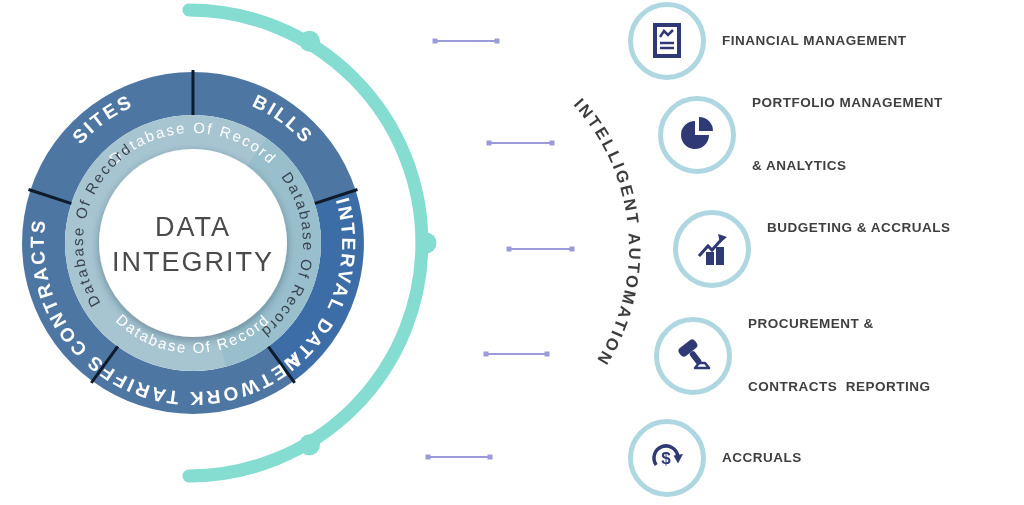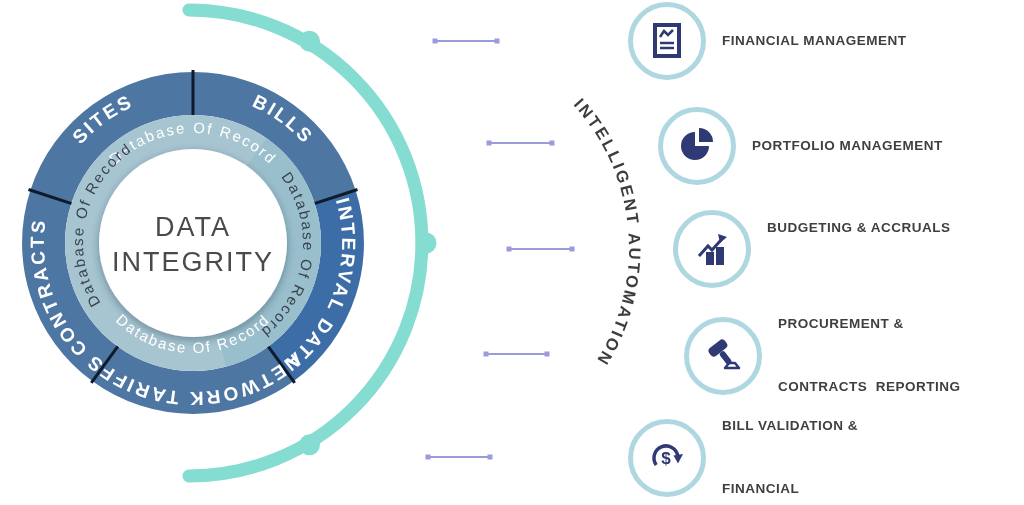--- a/index.html
+++ b/index.html
@@ -170,48 +170,49 @@
         <polyline class="navy-stroke" points="15,18 19,12 23,16 28,11" stroke-width="2.5"></polyline>
         <line class="navy-stroke" x1="15" y1="24" x2="29" y2="24" stroke-width="2.5"></line>
         <line class="navy-stroke" x1="15" y1="29" x2="29" y2="29" stroke-width="2.5"></line>
       </svg>
     </div>
     <div class="item-label">
       <div>FINANCIAL MANAGEMENT</div>
     </div>
   </div>
 
-  <div class="item" style="left:658px;top:107px;">
+  <div class="item" style="left:658px;top:96px;">
     <div class="icon-circle">
       <svg class="icon-svg" width="44" height="44" viewBox="0 0 44 44">
         <path class="navy-fill" d="M 20 22 L 20 8 A 14 14 0 1 0 34 22 Z"></path>
         <path class="navy-fill" d="M 24 18 L 24 4 A 14 14 0 0 1 38 18 Z"></path>
       </svg>
     </div>
     <div class="item-label">
       <div>PORTFOLIO MANAGEMENT</div>
+      <div>&amp; ANALYTICS</div>
     </div>
   </div>
 
   <div class="item" style="left:673px;top:210px;">
     <div class="icon-circle">
       <svg class="icon-svg" width="44" height="44" viewBox="0 0 44 44">
         <rect class="navy-fill" x="16" y="25" width="8" height="13"></rect>
         <rect class="navy-fill" x="26" y="20" width="8" height="18"></rect>
         <polyline class="navy-stroke" points="9,29 18,19 22,23 31,13" stroke-width="3"></polyline>
         <polygon class="navy-fill" points="28,7 37,10 30,16"></polygon>
       </svg>
     </div>
     <div class="item-label">
       <div>BUDGETING &amp; ACCRUALS</div>
       <div></div>
     </div>
   </div>
 
-  <div class="item" style="left:684px;top:317px;">
+  <div class="item" style="left:654px;top:317px;">
     <div class="icon-circle">
       <svg class="icon-svg" width="44" height="44" viewBox="0 0 44 44">
         <g transform="rotate(-38 20 18)">
           <rect class="navy-fill" x="10" y="8" width="20" height="10" rx="4"></rect>
           <rect class="navy-fill" x="17" y="18" width="6" height="15" rx="2.5"></rect>
         </g>
         <path class="navy-stroke" d="M 24 34 L 38 34 L 34 29 L 28 29 Z" stroke-width="2.5" stroke-linejoin="round"></path>
       </svg>
     </div>
     <div class="item-label">
@@ -222,18 +223,17 @@
 
   <div class="item" style="left:628px;top:419px;">
     <div class="icon-circle">
       <svg class="icon-svg" width="44" height="44" viewBox="0 0 44 44">
         <path class="navy-stroke" d="M 11.2 28.9 A 12 12 0 1 1 32.8 19.9" stroke-width="3.5"></path>
         <polygon class="navy-fill" points="28.5,19.5 38,18 33,27.5"></polygon>
         <text x="21" y="28" text-anchor="middle" font-size="17" font-weight="bold" fill="#2f3a74" font-family="Liberation Sans, sans-serif">$</text>
       </svg>
     </div>
     <div class="item-label">
-      <div>BILL VALIDATION &amp;</div>
-      <div>FINANCIAL</div>
+      <div>ACCRUALS</div>
     </div>
   </div>
 
 </div>
 
 </body></html>

